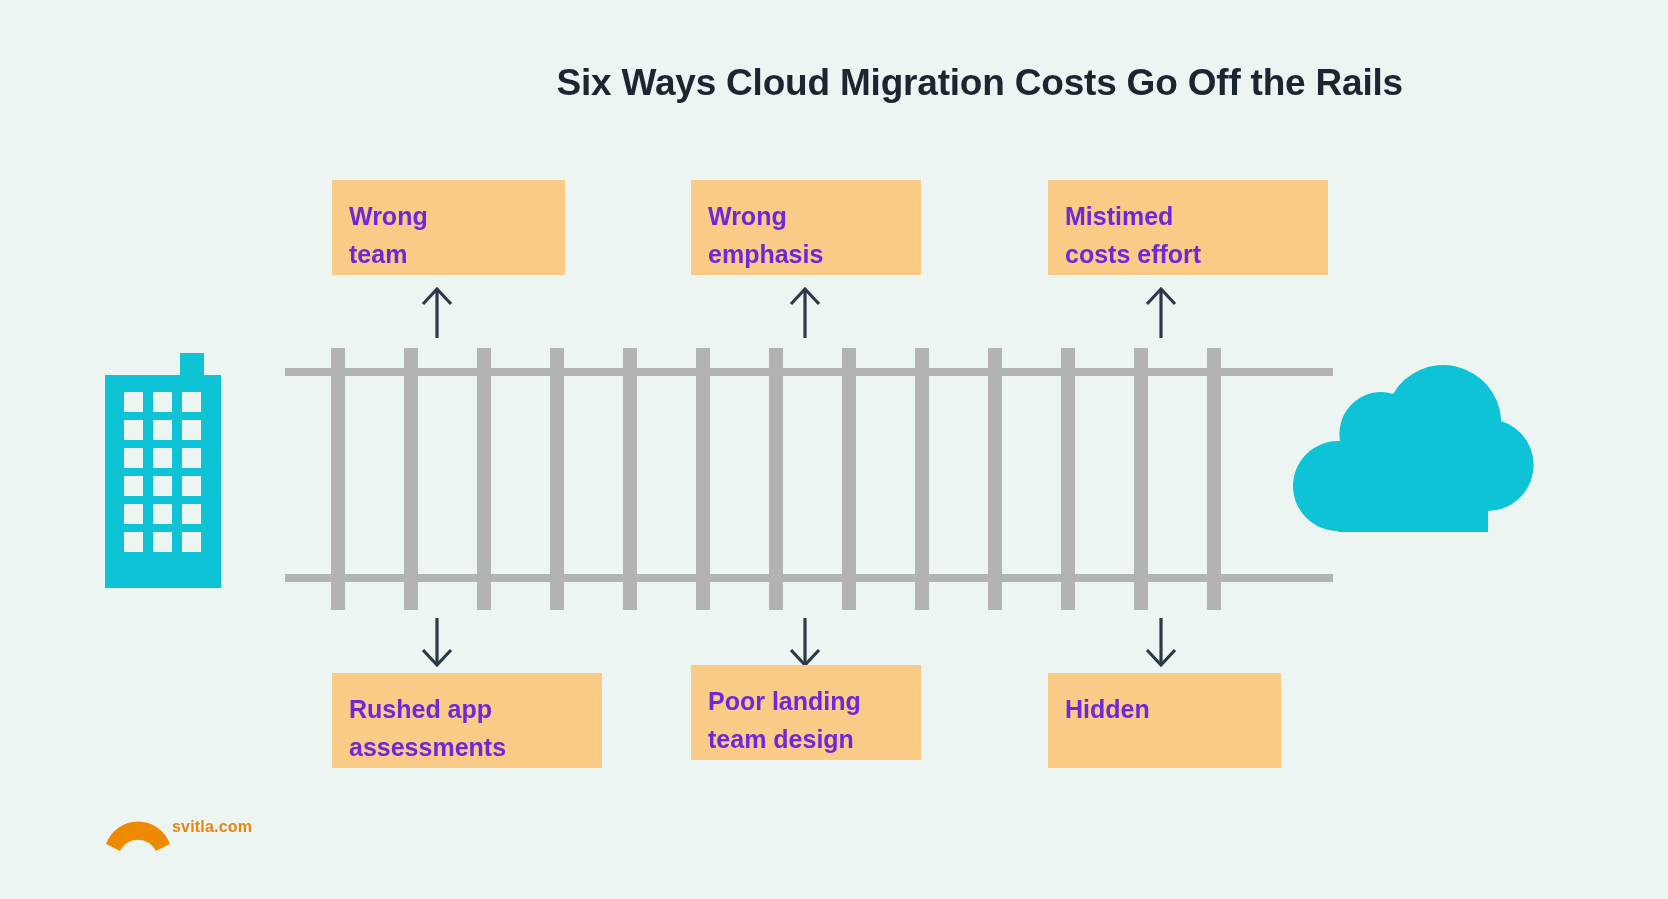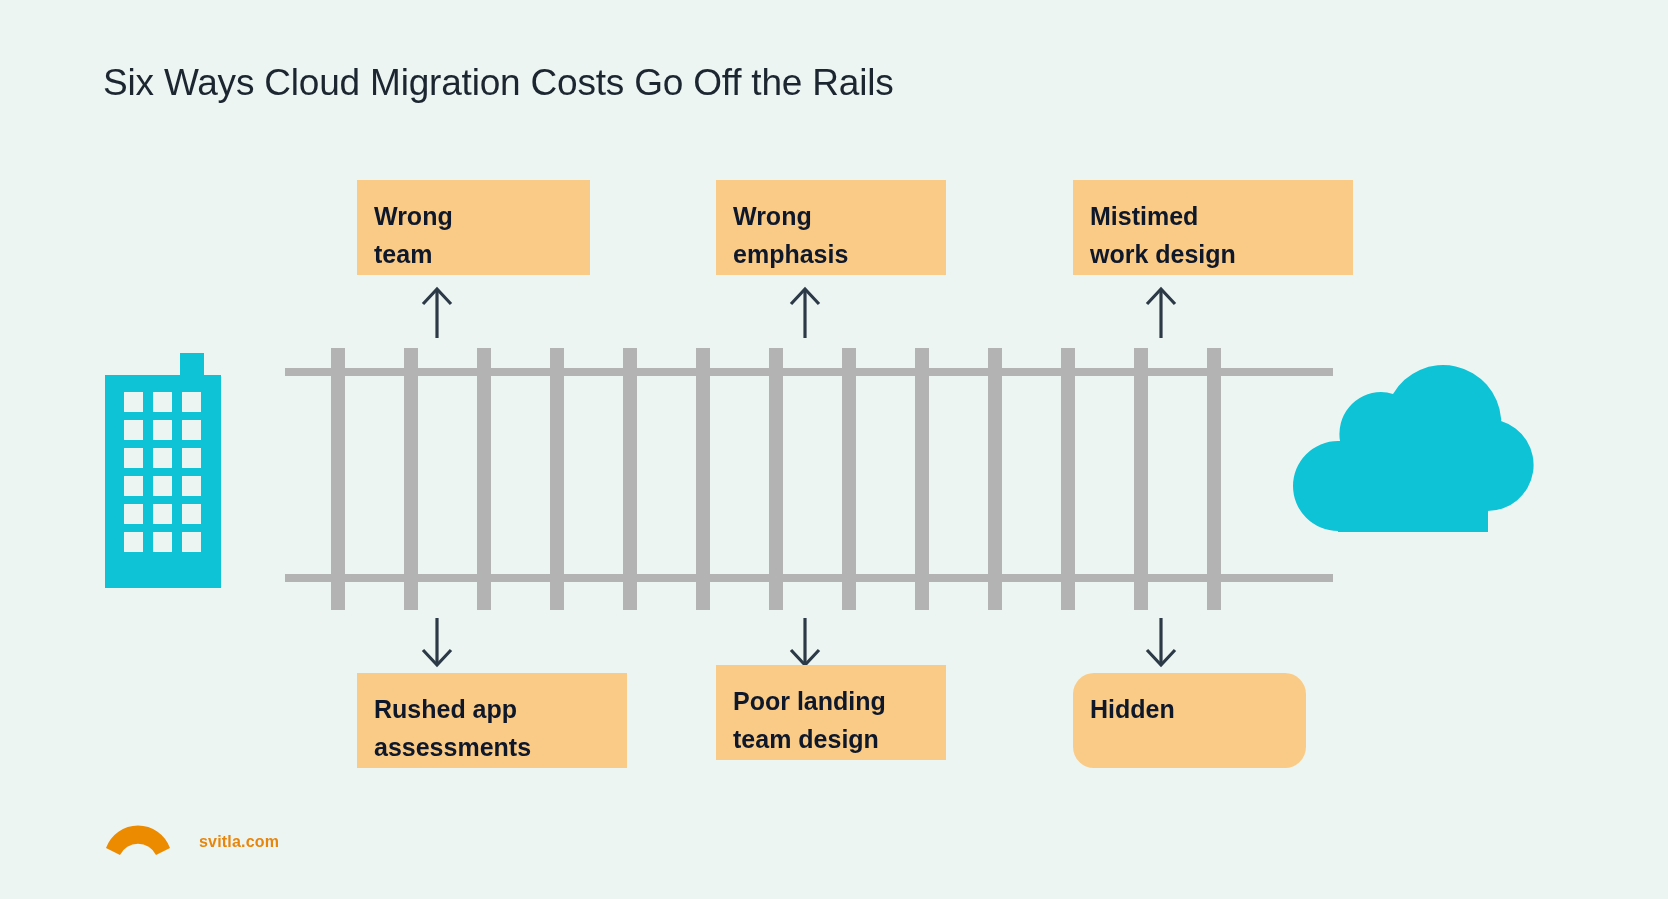--- a/index.html
+++ b/index.html
@@ -24,71 +24,70 @@
     background: #EDF5F3;
   }
 
   
   .title {
     position: absolute;
     left: 103px;
     top: 62px;
     width: 1300px;
     font-size: 37px;
-    font-weight: normal;
+    font-weight: bold;
     color: #1C2630;
     letter-spacing: -0.2px;
     line-height: 1.15;
     white-space: nowrap;
+    text-align: right;
   }
 
   
   .callout {
     position: absolute;
     background: #F9CB86;
     box-sizing: border-box;
     padding: 18px 18px 18px 17px;
-    color: #0f172a;
+    color: #6d28d9;
     font-size: 25px;
     font-weight: bold;
     line-height: 1.5;
-    margin-left: 25px;
   }
   .callout .line {
     display: block;
     white-space: nowrap;
   }
 
   .cb-top-1   { left: 332px;  top: 180px; width: 233px; height: 95px; }
   .cb-top-2   { left: 691px;  top: 180px; width: 230px; height: 95px; }
   .cb-top-3   { left: 1048px; top: 180px; width: 280px; height: 95px; }
 
   .cb-bot-1   { left: 332px;  top: 673px; width: 270px; height: 95px; }
   .cb-bot-2   { left: 691px;  top: 665px; width: 230px; height: 95px; }
-  .cb-bot-3   { left: 1048px; top: 673px; width: 233px; height: 95px; border-radius: 21px; }
+  .cb-bot-3   { left: 1048px; top: 673px; width: 233px; height: 95px; }
 
   
   .scene {
     position: absolute;
     left: 0;
     top: 0;
     width: 1668px;
     height: 899px;
     pointer-events: none;
   }
 
   
   .footer-logo {
     position: absolute;
     left: 104px;
     top: 818px;
     height: 48px;
     display: flex;
-    align-items: center;
-    gap: 27px;
+    gap: 0;
   }
   .logo-mark {
     width: 68px;
     height: 40px;
     display: block;
   }
   .logo-text {
     font-size: 16px;
     font-weight: bold;
     color: #E8860C;
@@ -210,21 +209,21 @@
     <span class="line">team</span>
   </div>
 
   <div class="callout cb-top-2">
     <span class="line">Wrong</span>
     <span class="line">emphasis</span>
   </div>
 
   <div class="callout cb-top-3">
     <span class="line">Mistimed</span>
-    <span class="line">work design</span>
+    <span class="line">costs effort</span>
   </div>
 
   <div class="callout cb-bot-1">
     <span class="line">Rushed app</span>
     <span class="line">assessments</span>
   </div>
 
   <div class="callout cb-bot-2">
     <span class="line">Poor landing</span>
     <span class="line">team design</span>

